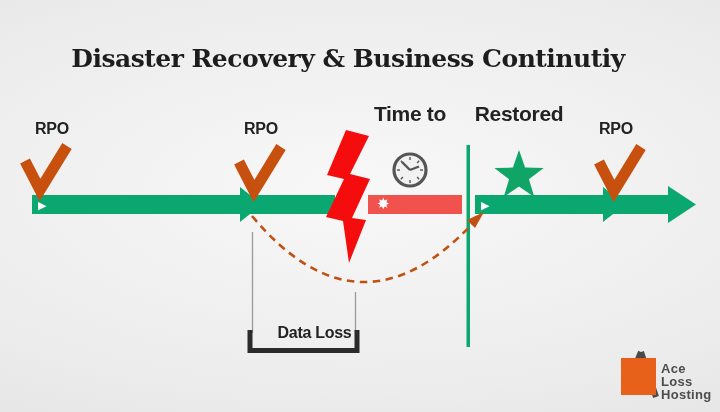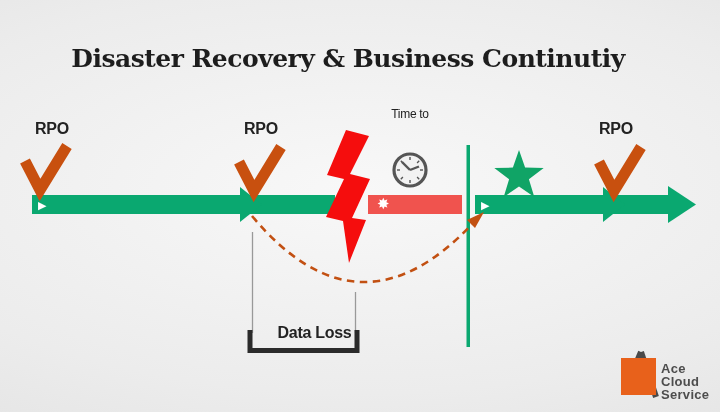--- a/index.html
+++ b/index.html
@@ -17,21 +17,21 @@
     font-weight:700;font-size:25px;letter-spacing:-0.5px;
     color:#1d1d1d;
   }
   .lbl{
     position:absolute;
     font-weight:700;font-size:16px;letter-spacing:-0.3px;
     color:#222;text-align:center;
   }
   .lbl2{
     position:absolute;
-    font-weight:400;font-size:12px;letter-spacing:-0.3px;
+    font-weight:700;font-size:21px;letter-spacing:-0.3px;
     color:#222;text-align:center;line-height:18px;
   }
   .lbl2 span{display:block;}
   .glyph{
     position:absolute;color:#ffffff;line-height:1;
   }
   .shapes{position:absolute;left:0;top:0;}
   .logo-square{
     position:absolute;left:621px;top:358px;width:35px;height:37px;
     background:#e8611b;
@@ -52,20 +52,21 @@
 
   <div class="lbl" style="left:20px;top:120px;width:64px;">RPO</div>
   <div class="lbl" style="left:229px;top:120px;width:64px;">RPO</div>
   <div class="lbl" style="left:584px;top:120px;width:64px;">RPO</div>
 
   <div class="lbl2" style="left:360px;top:105px;width:100px;">
     <span>Time to</span>
   </div>
 
   <div class="lbl2" style="left:469px;top:105px;width:100px;">
+    <span>Restored</span>
   </div>
 
   <div class="lbl" style="left:253px;top:324px;width:123px;">Data Loss</div>
 
   <svg class="shapes" width="720" height="412" viewBox="0 0 720 412">
 
     <g>
       <rect x="32" y="195" width="303" height="19" fill="#0aa870"></rect>
       <polygon points="240,187 262,204.5 240,222" fill="#0aa870"></polygon>
     </g>
@@ -126,17 +127,17 @@
     </g>
   </svg>
 
   <span class="glyph" style="left:38px;top:199.5px;font-size:11px;">▶</span>
   <span class="glyph" style="left:481px;top:199.5px;font-size:11px;">▶</span>
   <span class="glyph" style="left:377px;top:196px;font-size:15px;">✸</span>
 
   <div class="logo-square"></div>
   <div class="logo-text">
     <span>Ace</span>
-    <span>Cloud</span>
-    <span>Service</span>
+    <span>Loss</span>
+    <span>Hosting</span>
   </div>
 
 </div>
 
 </body></html>

